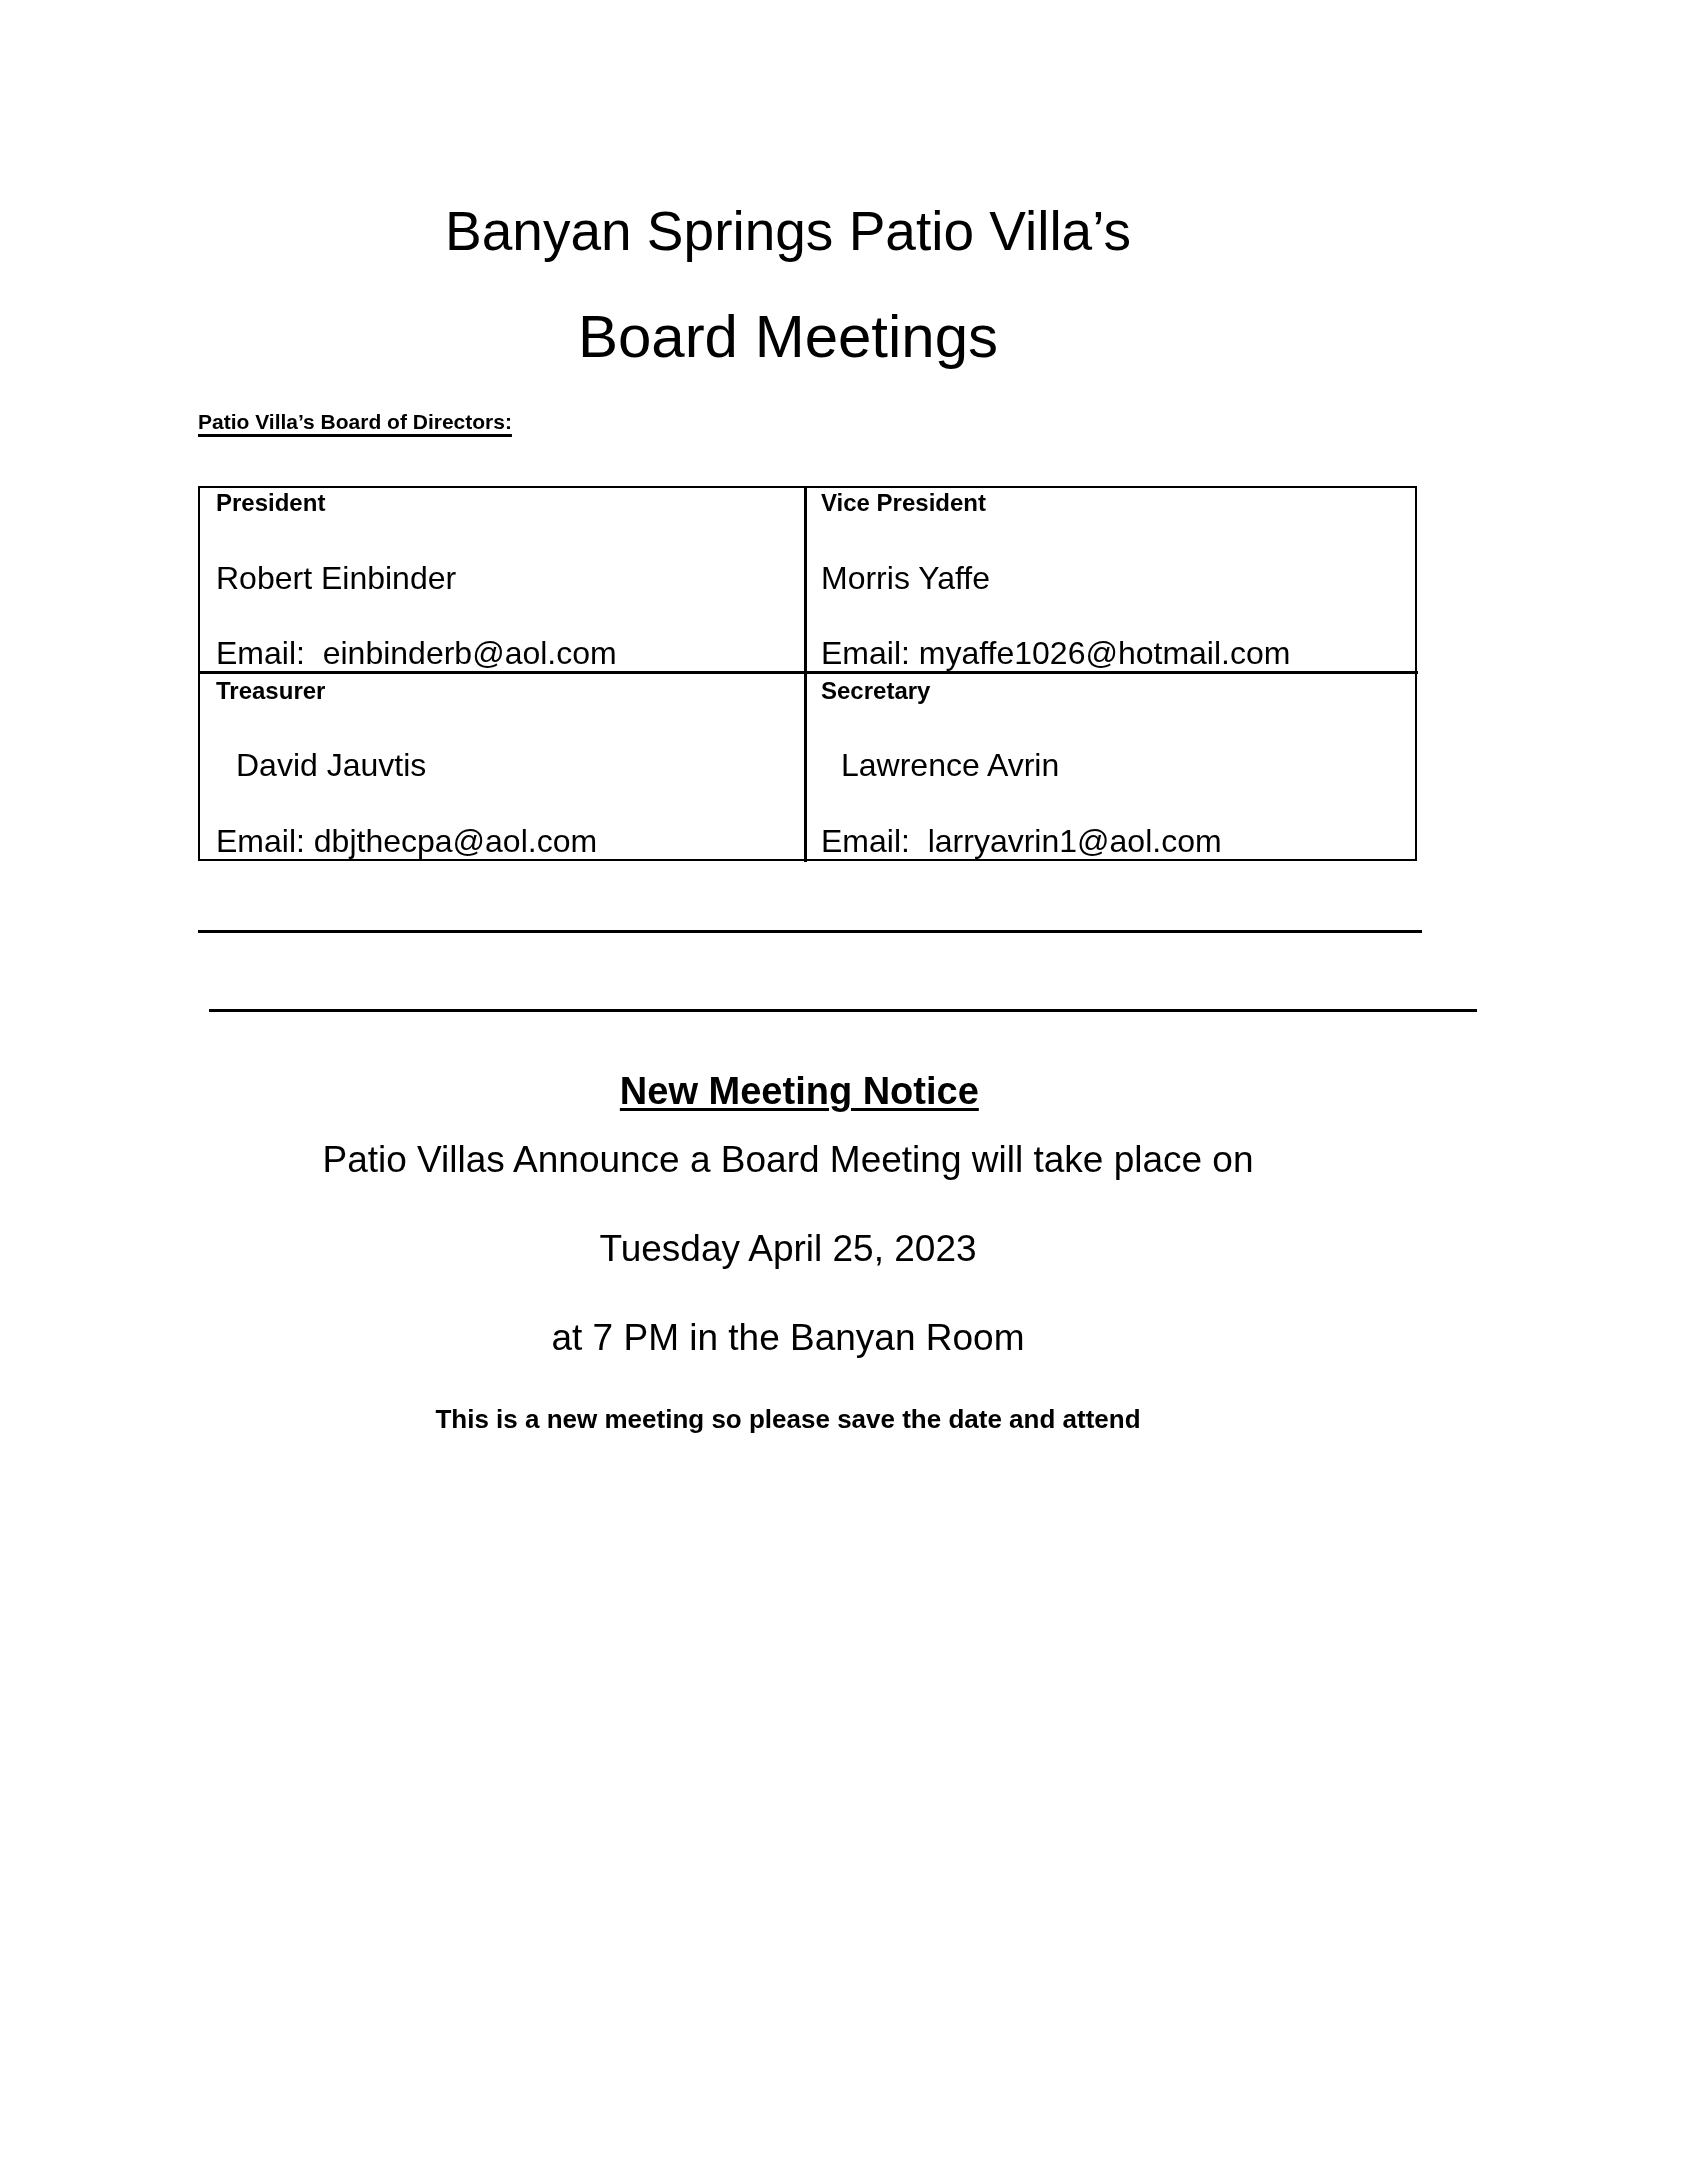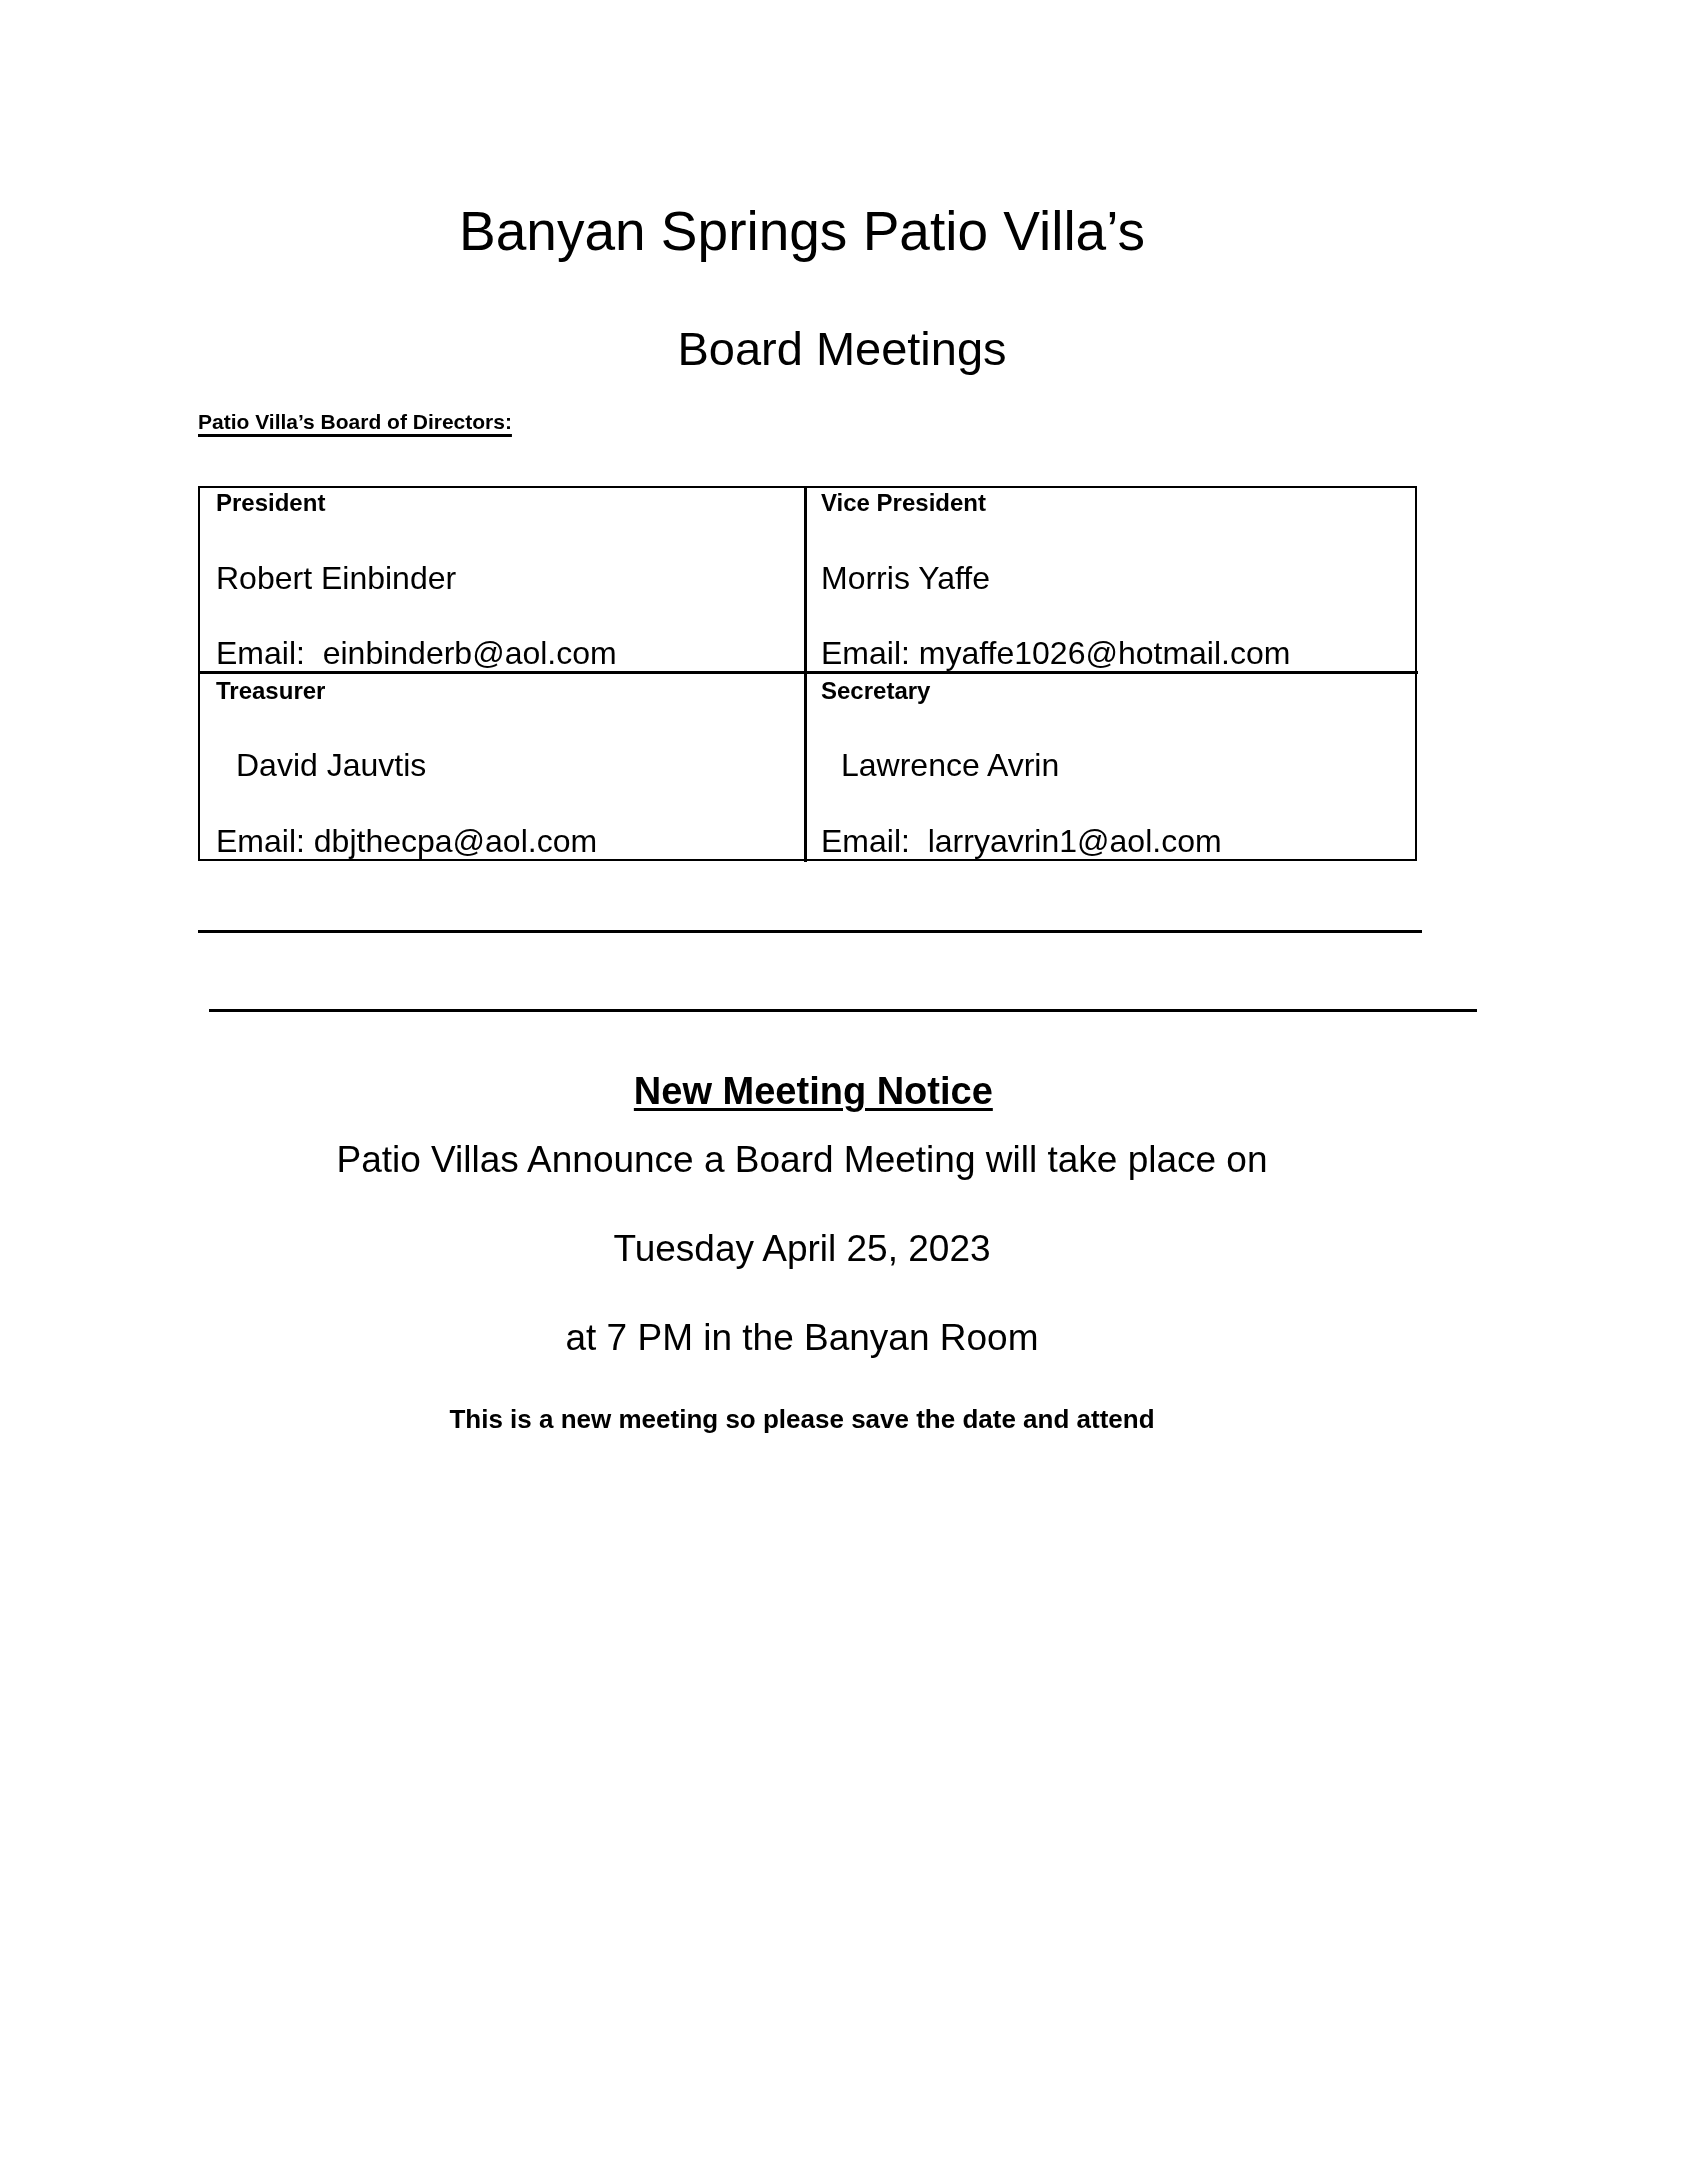--- a/index.html
+++ b/index.html
@@ -1,20 +1,20 @@
 <!DOCTYPE html>
 <html style="font-size:13.6px"><head>
 <meta charset="utf-8">
 <style>
   html, body { margin: 0; padding: 0; background: #ffffff; }
   body { width: 1685px; height: 2181px; position: relative; overflow: hidden; color: #000; font-family: "Liberation Sans", sans-serif; }
   .abs { position: absolute; white-space: pre; line-height: 1; }
-  .center { left: 0; width: 1576px; text-align: center; padding-left: 14px; }
+  .center { left: 0; width: 1576px; text-align: center; }
   .title1 { font-size: 55px; top: 204px; }
-  .title2 { font-size: 47px; top: 325px; margin-left: 40px; }
+  .title2 { font-size: 60px; top: 307px; }
   .dir-heading { font-size: 21px; font-weight: bold; left: 198px; top: 411px; text-decoration: underline; text-decoration-thickness: 2.6px; text-underline-offset: 5.1px; }
   .table-box { position: absolute; left: 198px; top: 486px; width: 1215px; height: 371px; border: 2.6px solid #000; }
   .vdiv { position: absolute; left: 804px; top: 486px; width: 2.6px; height: 376px; background: #000; }
   .hdiv { position: absolute; left: 198px; top: 671px; width: 1220px; height: 2.6px; background: #000; }
   .cell-role { font-size: 24px; font-weight: bold; }
   .cell-name { font-size: 32px; }
   .cell-email { font-size: 32px; }
   .col-left { left: 216px; }
   .col-right { left: 821px; }
   .r1-role { top: 491px; } .r1-name { top: 562px; } .r1-email { top: 637px; }

